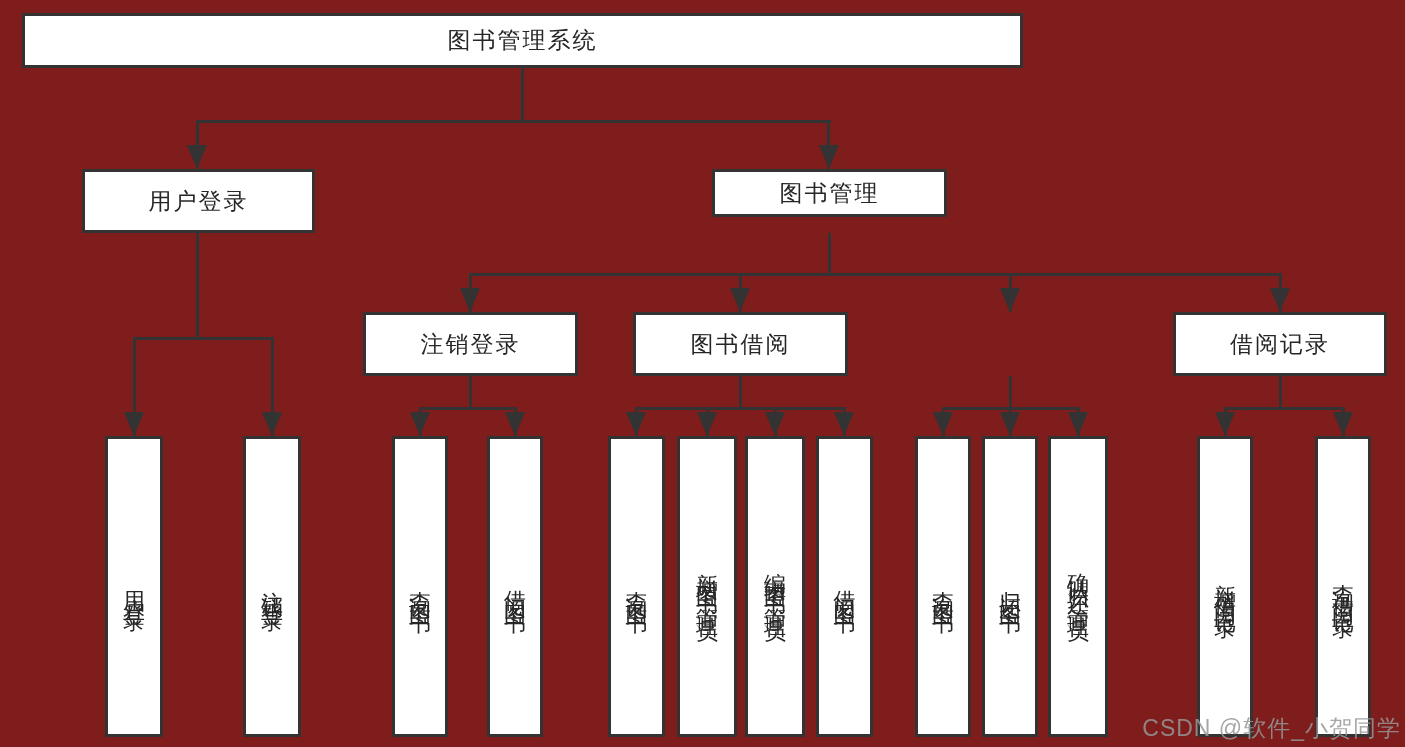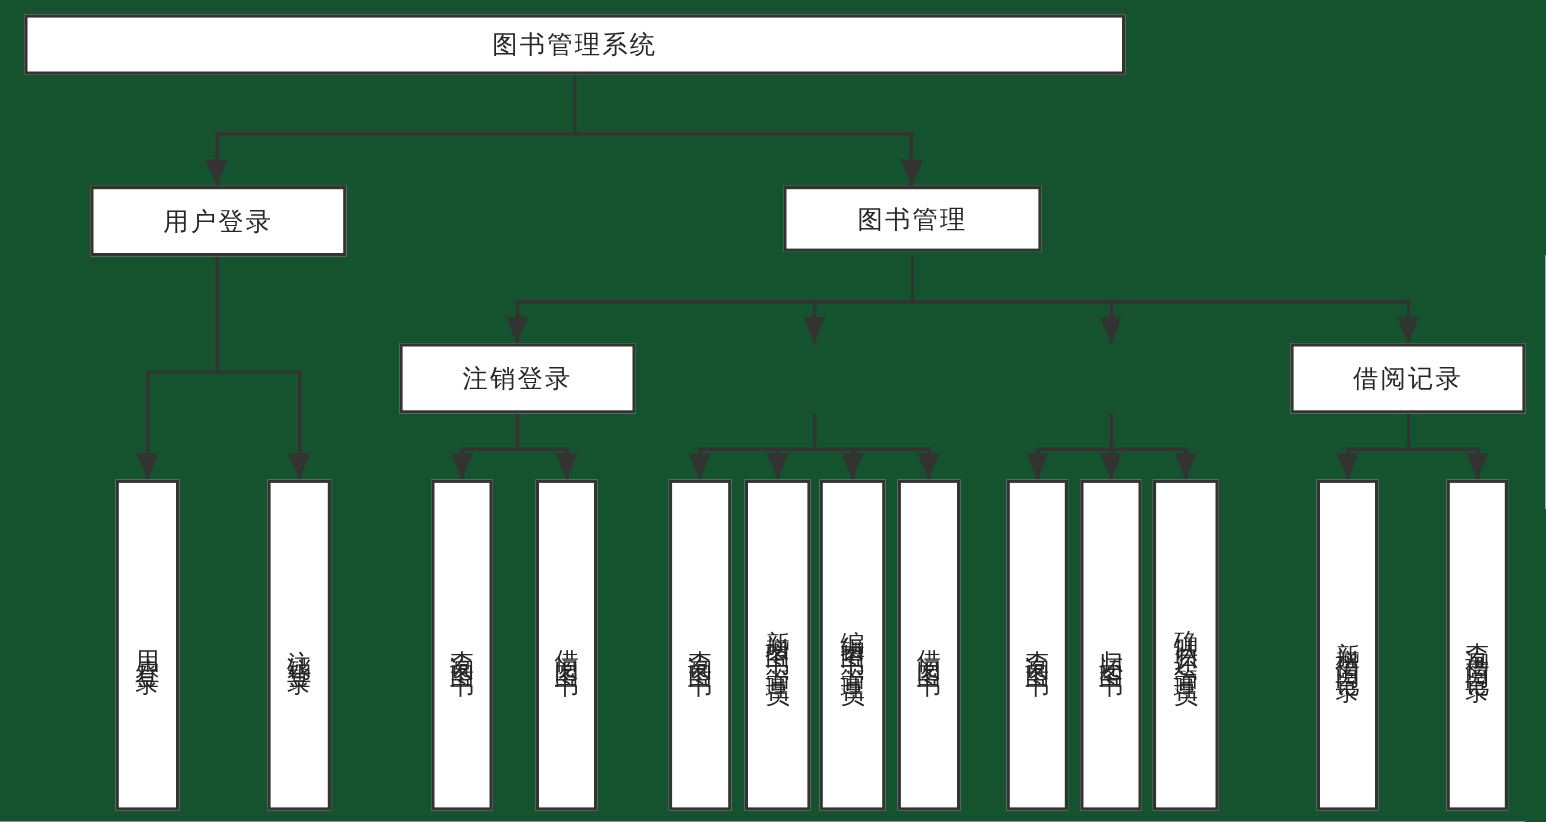--- a/index.html
+++ b/index.html
@@ -1,20 +1,20 @@
 <!DOCTYPE html>
 <html><head>
 <meta charset="utf-8">
 <style>
   html, body { margin: 0; padding: 0; background: #ffffff; }
   #canvas {
     position: relative;
     width: 1405px;
     height: 747px;
-    background: #14532d;
+    background: #7f1d1d;
     font-family: "Liberation Sans", "DejaVu Sans", sans-serif;
     overflow: hidden;
   }
   .box {
     position: absolute;
     box-sizing: border-box;
     border: 3px solid #333333;
     background: #ffffff;
     display: flex;
     align-items: center;
@@ -71,41 +71,42 @@
   <div class="box" style="left:22px; top:13px; width:1001px; height:55px;">图书管理系统</div>
 
   <div class="vline" style="left:521px; top:68px; height:52px;"></div>
   <div class="hline" style="left:196px; top:120px; width:635px;"></div>
   <div class="vline" style="left:196px; top:120px; height:49px;"></div>
   <div class="vline" style="left:827px; top:120px; height:49px;"></div>
   <div class="arrow" style="left:187px; top:145px;"></div>
   <div class="arrow" style="left:819px; top:145px;"></div>
 
   <div class="box" style="left:82px; top:169px; width:233px; height:64px;">用户登录</div>
-  <div class="box" style="left:712px; top:169px; width:235px; height:60px;">图书管理</div>
+  <div class="box" style="left:712px; top:169px; width:235px; height:48px;">图书管理</div>
 
   <div class="vline" style="left:196px; top:233px; height:104px;"></div>
   <div class="hline" style="left:133px; top:337px; width:141px;"></div>
   <div class="vline" style="left:133px; top:337px; height:99px;"></div>
   <div class="vline" style="left:271px; top:337px; height:99px;"></div>
   <div class="arrow" style="left:124px; top:412px;"></div>
   <div class="arrow" style="left:262px; top:412px;"></div>
 
   <div class="vline" style="left:828px; top:233px; height:40px;"></div>
   <div class="hline" style="left:469px; top:273px; width:813px;"></div>
   <div class="vline" style="left:469px; top:273px; height:39px;"></div>
   <div class="vline" style="left:739px; top:273px; height:39px;"></div>
   <div class="vline" style="left:1009px; top:273px; height:39px;"></div>
   <div class="vline" style="left:1279px; top:273px; height:39px;"></div>
   <div class="arrow" style="left:460px; top:288px;"></div>
   <div class="arrow" style="left:730px; top:288px;"></div>
   <div class="arrow" style="left:1000px; top:288px;"></div>
   <div class="arrow" style="left:1270px; top:288px;"></div>
 
   <div class="box" style="left:363px; top:312px; width:215px; height:64px;">注销登录</div>
+  <div class="box" style="left:633px; top:312px; width:215px; height:64px;">图书借阅</div>
   <div class="box" style="left:1173px; top:312px; width:214px; height:64px;">借阅记录</div>
 
   <div class="vline" style="left:469px; top:376px; height:31px;"></div>
   <div class="hline" style="left:419px; top:407px; width:98px;"></div>
   <div class="vline" style="left:419px; top:407px; height:29px;"></div>
   <div class="vline" style="left:514px; top:407px; height:29px;"></div>
   <div class="arrow" style="left:410px; top:412px;"></div>
   <div class="arrow" style="left:505px; top:412px;"></div>
 
   <div class="vline" style="left:739px; top:376px; height:31px;"></div>
@@ -146,14 +147,15 @@
   <div class="box vbox" style="left:745px; top:436px; width:60px; height:301px;">编辑图书（管理员）</div>
   <div class="box vbox" style="left:816px; top:436px; width:57px; height:301px;">借阅图书</div>
 
   <div class="box vbox" style="left:915px; top:436px; width:56px; height:301px;">查询图书</div>
   <div class="box vbox" style="left:982px; top:436px; width:56px; height:301px;">归还图书</div>
   <div class="box vbox" style="left:1048px; top:436px; width:60px; height:301px;">确认归还（管理员）</div>
 
   <div class="box vbox" style="left:1197px; top:436px; width:56px; height:301px;">新增借阅记录</div>
   <div class="box vbox" style="left:1315px; top:436px; width:56px; height:301px;">查询借阅记录</div>
 
+  <div class="watermark">CSDN @软件_小贺同学</div>
 
 </div>
 
 </body></html>

